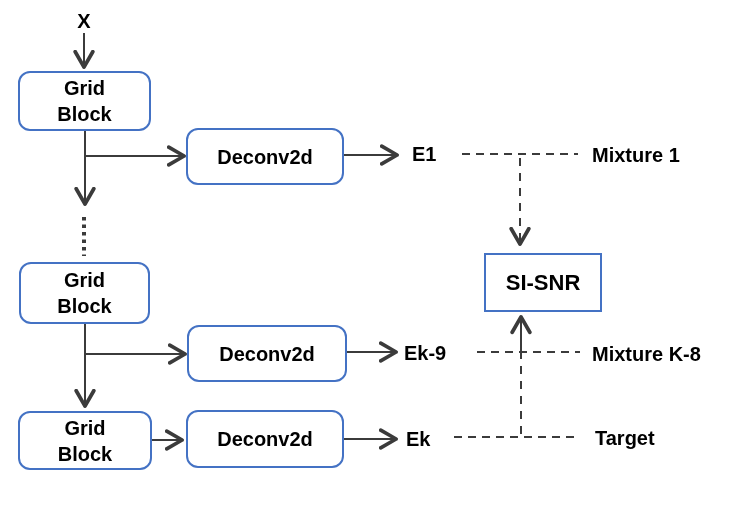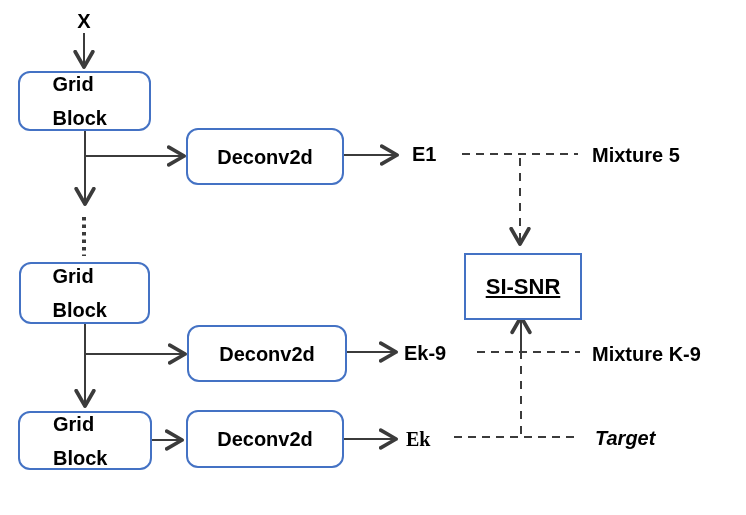--- a/index.html
+++ b/index.html
@@ -21,24 +21,25 @@
     width: 746px; height: 515px;
   }
   .node {
     position: absolute;
     box-sizing: border-box;
     background: var(--box-fill, #ffffff);
     border: 2px solid var(--box-border, #4472C4);
     display: flex;
     align-items: center;
     justify-content: center;
+    text-align: center;
     color: var(--text, #000000);
     font-weight: bold;
     font-size: 20px;
-    line-height: 34px;
+    line-height: 26px;
   }
   .rounded { border-radius: 12px; }
   .sharp   { border-radius: 0; font-size: 22px; }
   .two-line { display: inline-block; width: 64px; }
   .flabel {
     position: absolute;
     color: var(--text, #000000);
     font-weight: bold;
     font-size: 20px;
     line-height: 22px;
@@ -94,25 +95,25 @@
   <div class="node rounded" style="left:186px; top:128px; width:158px; height:57px;">
     <span>Deconv2d</span>
   </div>
   <div class="node rounded" style="left:187px; top:325px; width:160px; height:57px;">
     <span>Deconv2d</span>
   </div>
   <div class="node rounded" style="left:186px; top:410px; width:158px; height:58px;">
     <span>Deconv2d</span>
   </div>
 
-  <div class="node sharp" style="left:464px; top:253px; width:118px; height:67px;text-decoration:underline;">
+  <div class="node sharp" style="left:484px; top:253px; width:118px; height:59px;">
     <span>SI-SNR</span>
   </div>
 
   <div class="flabel" style="left:412px; top:143px;">E1</div>
   <div class="flabel" style="left:404px; top:342px;">Ek-9</div>
-  <div class="flabel" style="left:406px; top:428px;font-family:Liberation Serif, serif;">Ek</div>
+  <div class="flabel" style="left:406px; top:428px;">Ek</div>
 
-  <div class="flabel" style="left:592px; top:144px;">Mixture 5</div>
-  <div class="flabel" style="left:592px; top:343px;">Mixture K-9</div>
-  <div class="flabel" style="left:595px; top:427px;font-style:italic;">Target</div>
+  <div class="flabel" style="left:592px; top:144px;">Mixture 1</div>
+  <div class="flabel" style="left:592px; top:343px;">Mixture K-8</div>
+  <div class="flabel" style="left:595px; top:427px;">Target</div>
 
 </div>
 
 </body></html>

